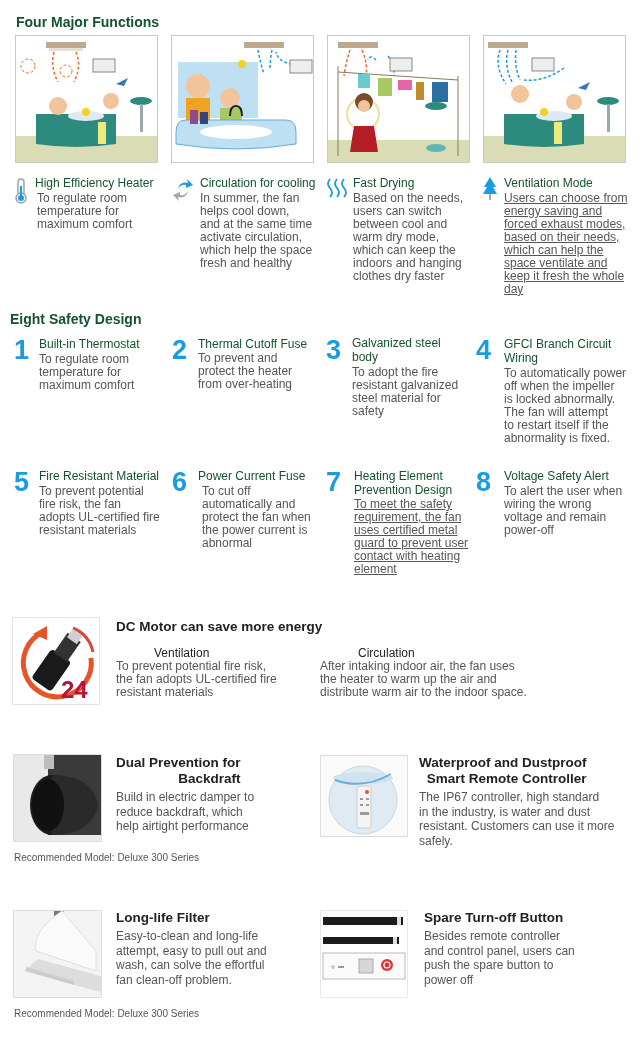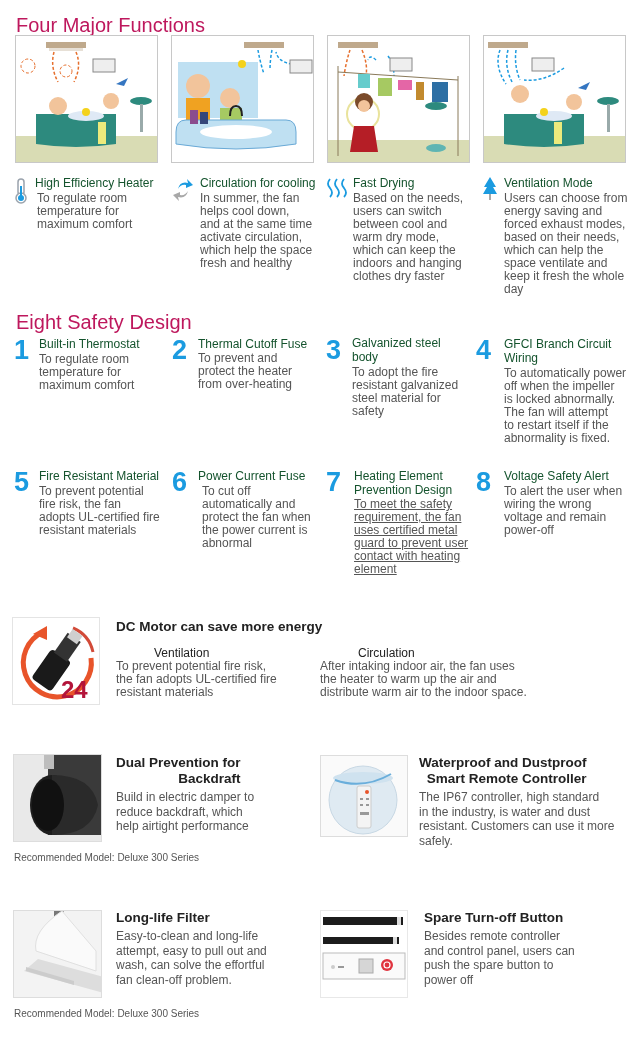--- a/index.html
+++ b/index.html
@@ -1,19 +1,19 @@
 <!DOCTYPE html>
 <html><head>
 <meta charset="utf-8">
 <style>
   * { box-sizing: border-box; margin: 0; padding: 0; }
   html, body { width: 640px; height: 1040px; background: #ffffff; overflow: hidden; }
   body { font-family: "Liberation Sans", sans-serif; color: #555; position: relative; }
   .abs { position: absolute; }
-  .sec-title { font-weight: normal; font-size: 20px; color: #be185d; }
+  .sec-title { font-weight: bold; font-size: 14px; color: #14532d; }
   .illus { border: 1px solid #c8c8c8; background: #fff; width: 143px; height: 128px; overflow: hidden; }
   .illus svg { display: block; }
   .feat-title { font-size: 12px; color: #14532d; line-height: 14px; }
   .feat-desc { font-size: 12px; color: #555; line-height: 13px; }
   .num { font-size: 27px; font-weight: bold; color: #1b9be0; line-height: 28px; font-family: "Liberation Sans", sans-serif; }
   .big-title { font-size: 13.5px; font-weight: bold; color: #222; line-height: 16px; text-align: right; }
   .big-desc { font-size: 12px; color: #555; line-height: 14.5px; }
   .sub-title { font-size: 12px; color: #222; line-height: 14px; margin-left: 38px; }
   .rec { font-size: 10px; color: #555; }
   .thumb { border: 1px solid #ddd; overflow: hidden; background: #f2f2f2; }
@@ -156,33 +156,33 @@
 </div>
 
 <div class="abs" style="left:482px;top:176px;width:156px;">
   <span class="abs" style="left:0;top:1px;">
     <svg width="16" height="24" viewBox="0 0 16 24">
         <path d="M8 0 L14 10 L11 10 L15 17 L1 17 L5 10 L2 10z" fill="#1b9be0"></path>
         <rect x="7" y="17" width="2" height="6" fill="#a8a8a8"></rect>
       </svg>
   </span>
   <div class="abs feat-title" style="left:22px;top:0;">Ventilation Mode</div>
-  <div class="abs feat-desc" style="left:22px;top:16px;">
+  <div class="abs feat-desc" style="left:22px;top:16px;text-decoration:underline;">
     <div>Users can choose from</div>
       <div>energy saving and</div>
       <div>forced exhaust modes,</div>
       <div>based on their needs,</div>
       <div>which can help the</div>
       <div>space ventilate and</div>
       <div>keep it fresh the whole</div>
       <div>day</div>
   </div>
 </div>
 
-<div class="abs sec-title" style="left:16px;top:311px;">Eight Safety Design</div>
+<div class="abs sec-title" style="left:10px;top:311px;">Eight Safety Design</div>
 
 <div class="abs" style="left:14px;top:336px;width:150px;">
   <div class="abs num" style="left:0;top:0;">1</div>
   <div class="abs feat-title" style="left:25px;top:1px;">
       <div>Built-in Thermostat</div>
     </div>
   <div class="abs feat-desc" style="left:25px;top:17px;">
     <div>To regulate room</div>
       <div>temperature for</div>
       <div>maximum comfort</div>

